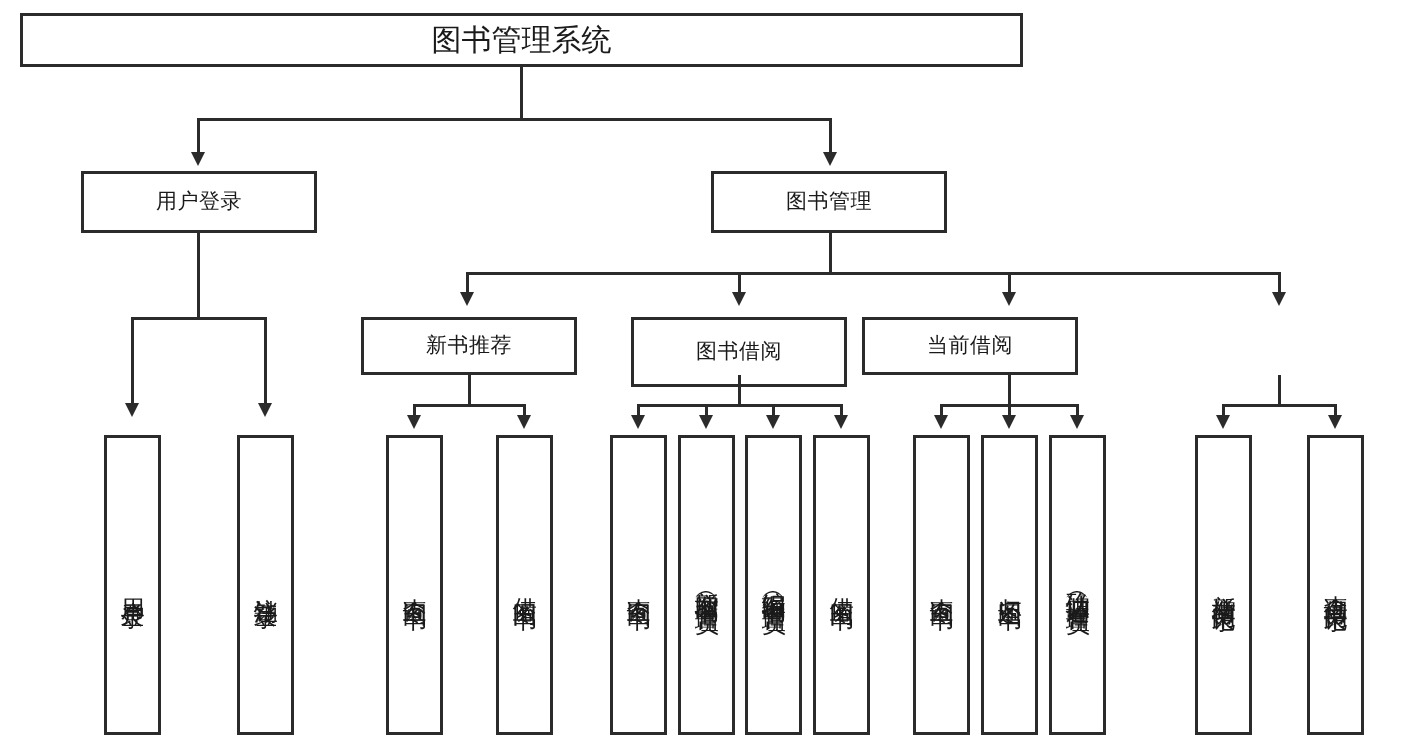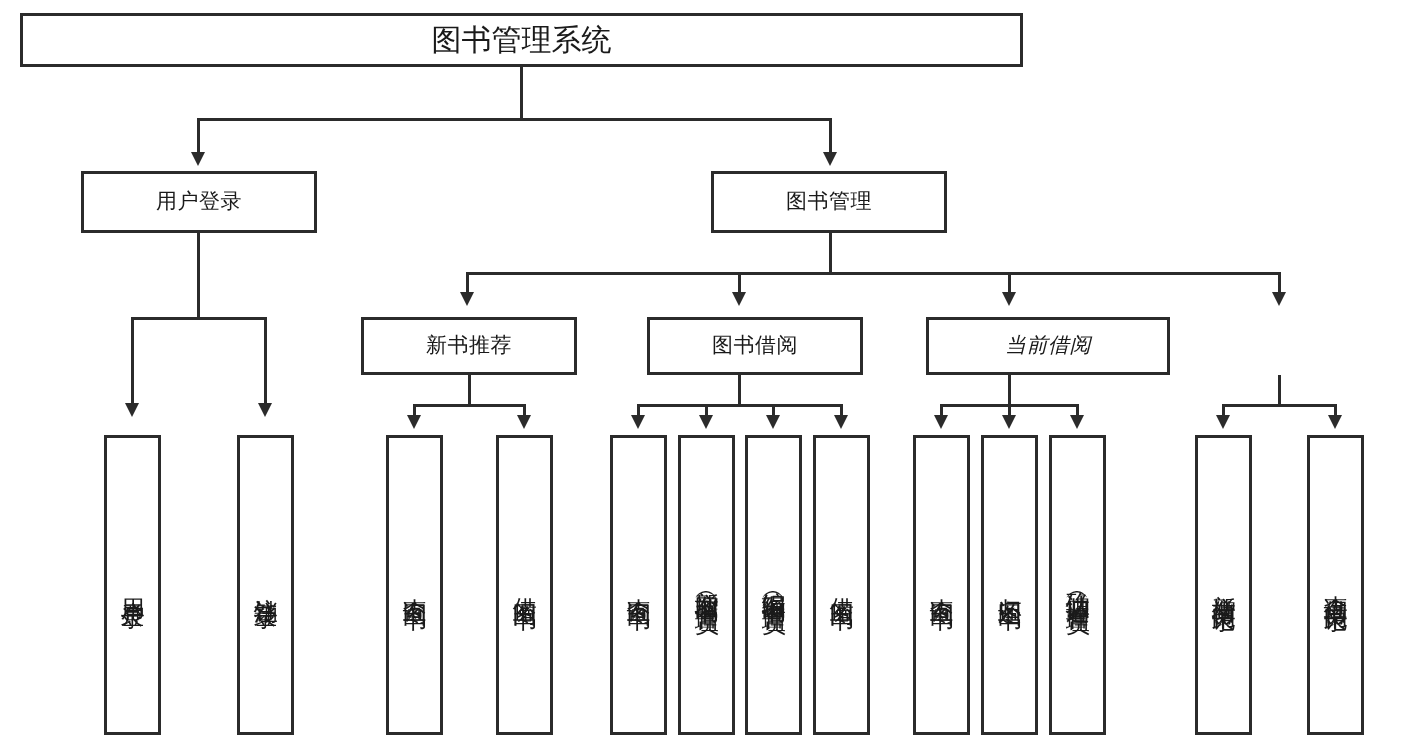--- a/index.html
+++ b/index.html
@@ -116,24 +116,24 @@
   <div class="conn vline" style="left:738px; top:272px; width:3px; height:22px;"></div>
   <div class="arrow" style="left:732px; top:292px;"></div>
   <div class="conn vline" style="left:1008px; top:272px; width:3px; height:22px;"></div>
   <div class="arrow" style="left:1002px; top:292px;"></div>
   <div class="conn vline" style="left:1278px; top:272px; width:3px; height:22px;"></div>
   <div class="arrow" style="left:1272px; top:292px;"></div>
 
   <div class="node horiz" style="left:361px; top:317px; width:216px; height:58px;">
     <span>新书推荐</span>
   </div>
-  <div class="node horiz" style="left:631px; top:317px; width:216px; height:58px;margin-left:16px;">
+  <div class="node horiz" style="left:631px; top:317px; width:216px; height:70px;">
     <span>图书借阅</span>
   </div>
-  <div class="node horiz" style="left:926px; top:317px; width:244px; height:58px;font-style:italic;">
+  <div class="node horiz" style="left:862px; top:317px; width:216px; height:58px;">
     <span>当前借阅</span>
   </div>
 
   <div class="conn vline" style="left:468px; top:375px; width:3px; height:29px;"></div>
   <div class="conn hline" style="left:413px; top:404px; width:113px; height:3px;"></div>
   <div class="conn vline" style="left:413px; top:404px; width:3px; height:13px;"></div>
   <div class="arrow" style="left:407px; top:415px;"></div>
   <div class="conn vline" style="left:523px; top:404px; width:3px; height:13px;"></div>
   <div class="arrow" style="left:517px; top:415px;"></div>
 

